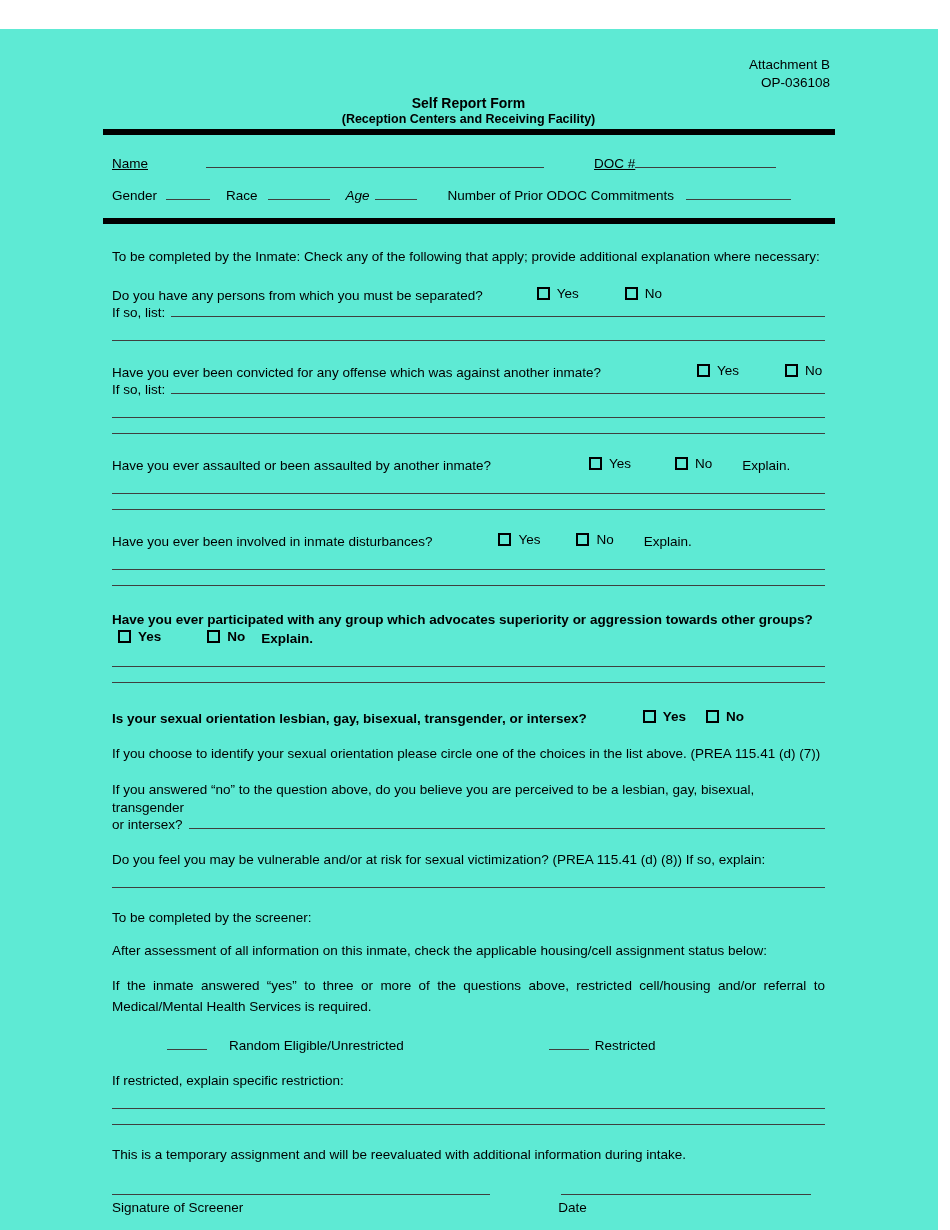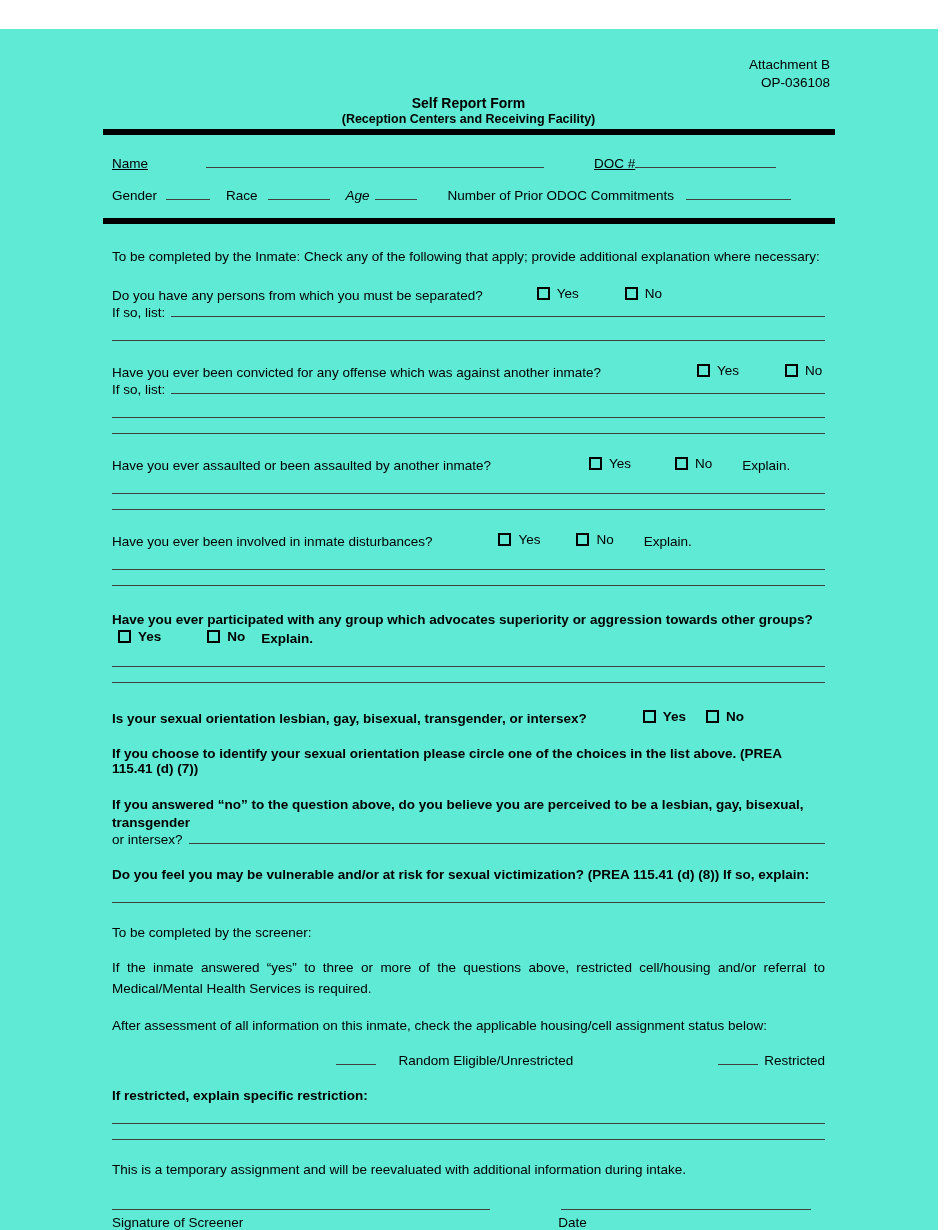--- a/index.html
+++ b/index.html
@@ -17,27 +17,27 @@
   .fill{border-bottom:1.2px solid #3f3f3f;align-self:flex-end;margin-bottom:3px;}
   .grow{flex:1 1 auto;}
   .blank{height:14px;border-bottom:1.2px solid #3f3f3f;}
   .blank + .blank{margin-top:1px;}
   .blank.gap{margin-top:6px;}
 
   .cb{display:inline-block;width:13px;height:13px;border:2px solid #000;box-sizing:border-box;margin-right:7px;vertical-align:-2px;flex:0 0 auto;}
   .cbg{display:inline-flex;align-items:center;white-space:nowrap;}
 
   .mt21{margin-top:21px;text-decoration:underline;} .mt17{margin-top:17px;} .mt25{margin-top:25px;}
-  .mt22{margin-top:22px;} .mt20{margin-top:20px;font-weight:bold;} .mt18{margin-top:18px;}
+  .mt22{margin-top:22px;} .mt20{margin-top:20px;} .mt18{margin-top:18px;}
   .mt26{margin-top:26px;font-weight:bold;} .mt2{margin-top:2px;}
 
   .justify{text-align:justify;line-height:1.55;}
   .lh{line-height:1.35;}
 
-  .random-row{display:flex;align-items:baseline;margin-top:20px;justify-content:flex-end;}
+  .random-row{display:flex;align-items:baseline;margin-top:20px;}
   .short-line{display:inline-block;width:40px;border-bottom:1.2px solid #3f3f3f;margin-bottom:3px;align-self:flex-end;}
 
   .sig-row{display:flex;margin-top:32px;}
   .sig-labels{display:flex;margin-top:2px;}
 
   .review-box{border:2px solid #000;margin:22px -10px 0 -9px;padding:16px 10px 14px 8px;}
   .rb-row{display:flex;align-items:baseline;}
 </style>
 </head>
 <body>
@@ -176,23 +176,23 @@
     <div class="row">
       <span>or intersex?</span>
       <span class="fill grow" style="margin-left:6px;"></span>
     </div>
 
     <div class="mt20">Do you feel you may be vulnerable and/or at risk for sexual victimization? (PREA 115.41 (d) (8)) If so, explain:</div>
     <div class="blank gap"></div>
 
     <div class="mt22">To be completed by the screener:</div>
 
+    <div class="mt18">After assessment of all information on this inmate, check the applicable housing/cell assignment status below:</div>
+
     <div class="mt18 justify">If the inmate answered “yes” to three or more of the questions above, restricted cell/housing and/or referral to Medical/Mental Health Services is required.</div>
-
-    <div class="mt18">After assessment of all information on this inmate, check the applicable housing/cell assignment status below:</div>
 
     <div class="random-row">
       <span class="short-line" style="margin-left:55px;"></span>
       <span style="margin-left:22px;">Random Eligible/Unrestricted</span>
       <span class="short-line" style="margin-left:145px;"></span>
       <span style="margin-left:6px;">Restricted</span>
     </div>
 
     <div class="mt20">If restricted, explain specific restriction:</div>
     <div class="blank gap"></div>

